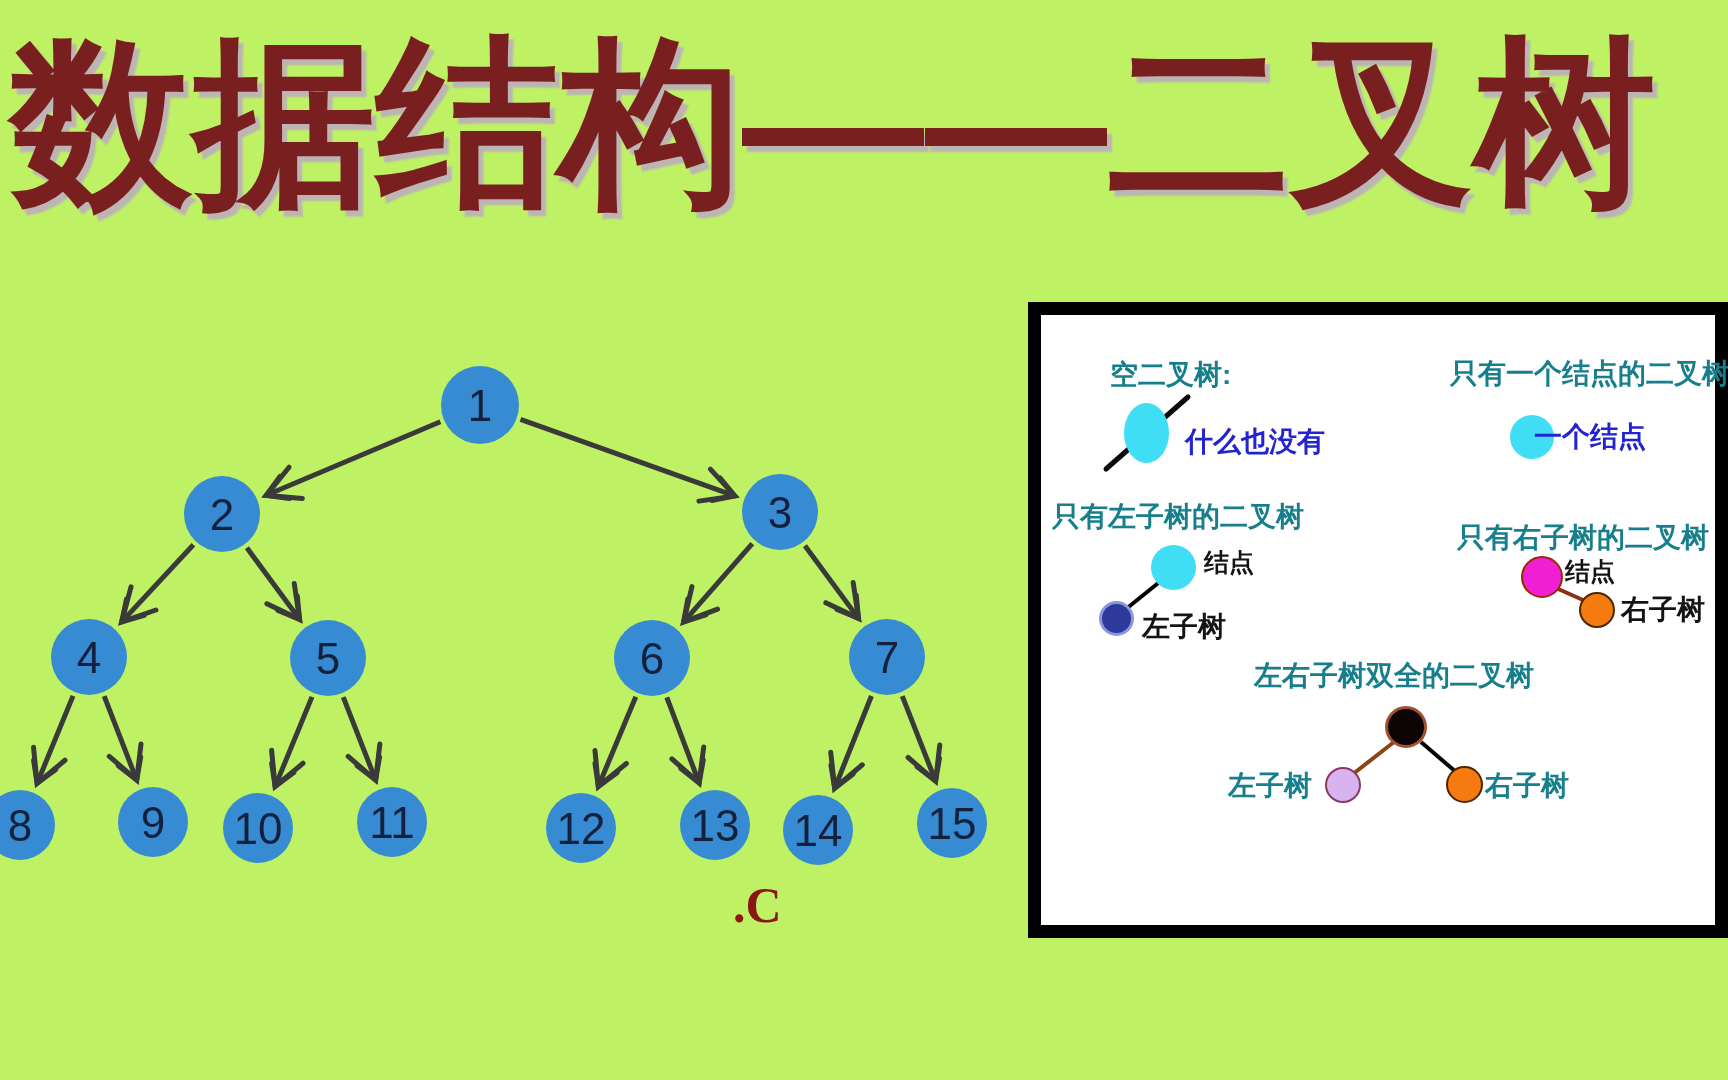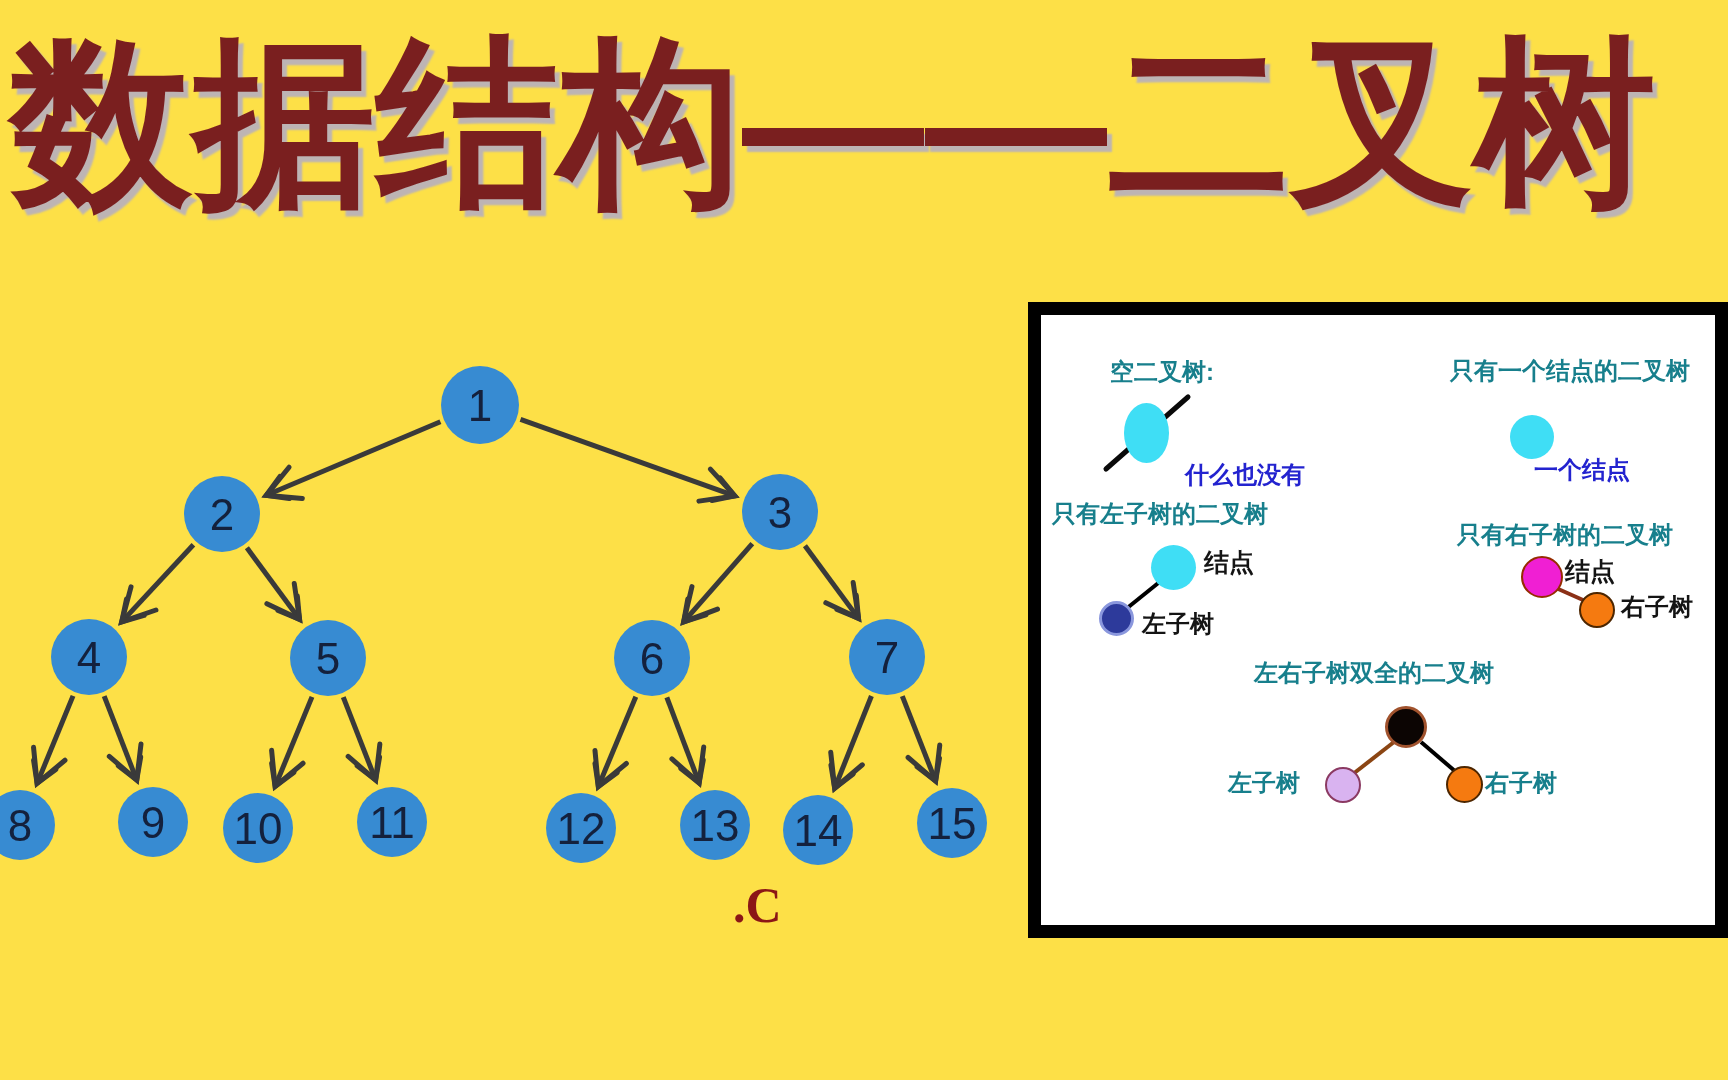--- a/index.html
+++ b/index.html
@@ -1,38 +1,38 @@
 <!DOCTYPE html>
 <html><head>
 <meta charset="utf-8">
 <style>
   html,body{margin:0;padding:0;background:#fff;}
   #stage{
-    position:relative;width:1728px;height:1080px;background:#fde047;overflow:hidden;
+    position:relative;width:1728px;height:1080px;background:#bef264;overflow:hidden;
     font-family:"Liberation Sans","DejaVu Sans",sans-serif;
   }
   .abs{position:absolute;}
   
   .page-title{
     left:10px;top:28px;width:1718px;
     font-size:182px;font-weight:900;line-height:1.05;
     color:#7a1f1f;letter-spacing:1px;white-space:nowrap;
     text-shadow:5px 6px 2px #bdb4b4;
   }
   
   .scene{left:0;top:0;width:1728px;height:1080px;}
   
   .panel-box{
     left:1028px;top:302px;width:700px;height:636px;
     box-sizing:border-box;border:13px solid #000;background:#fff;
   }
   .teal{color:#177f8c;font-weight:bold;}
-  .blue{color:#2323cf;font-weight:bold;margin-top:36px;}
+  .blue{color:#2323cf;font-weight:bold;}
   .blk{color:#141414;font-weight:bold;}
-  .h27{font-size:24px;white-space:nowrap;}
+  .h27{font-size:28px;white-space:nowrap;}
   .h25{font-size:25px;white-space:nowrap;}
   .circle{border-radius:50%;box-sizing:border-box;}
   .s1-heading{left:1110px;top:356px;}
   .s1-ellipse{left:1124px;top:403px;width:45px;height:60px;background:#3fdef5;}
   .s1-caption{left:1185px;top:423px;}
   .s2-heading{left:1450px;top:355px;}
   .s2-circle{left:1510px;top:415px;width:44px;height:44px;background:#3fdef5;}
   .s2-caption{left:1534px;top:418px;font-family:Liberation Mono, monospace;}
   .s3-heading{left:1052px;top:498px;}
   .s3-cyan{left:1151px;top:545px;width:45px;height:45px;background:#3fdef5;}

